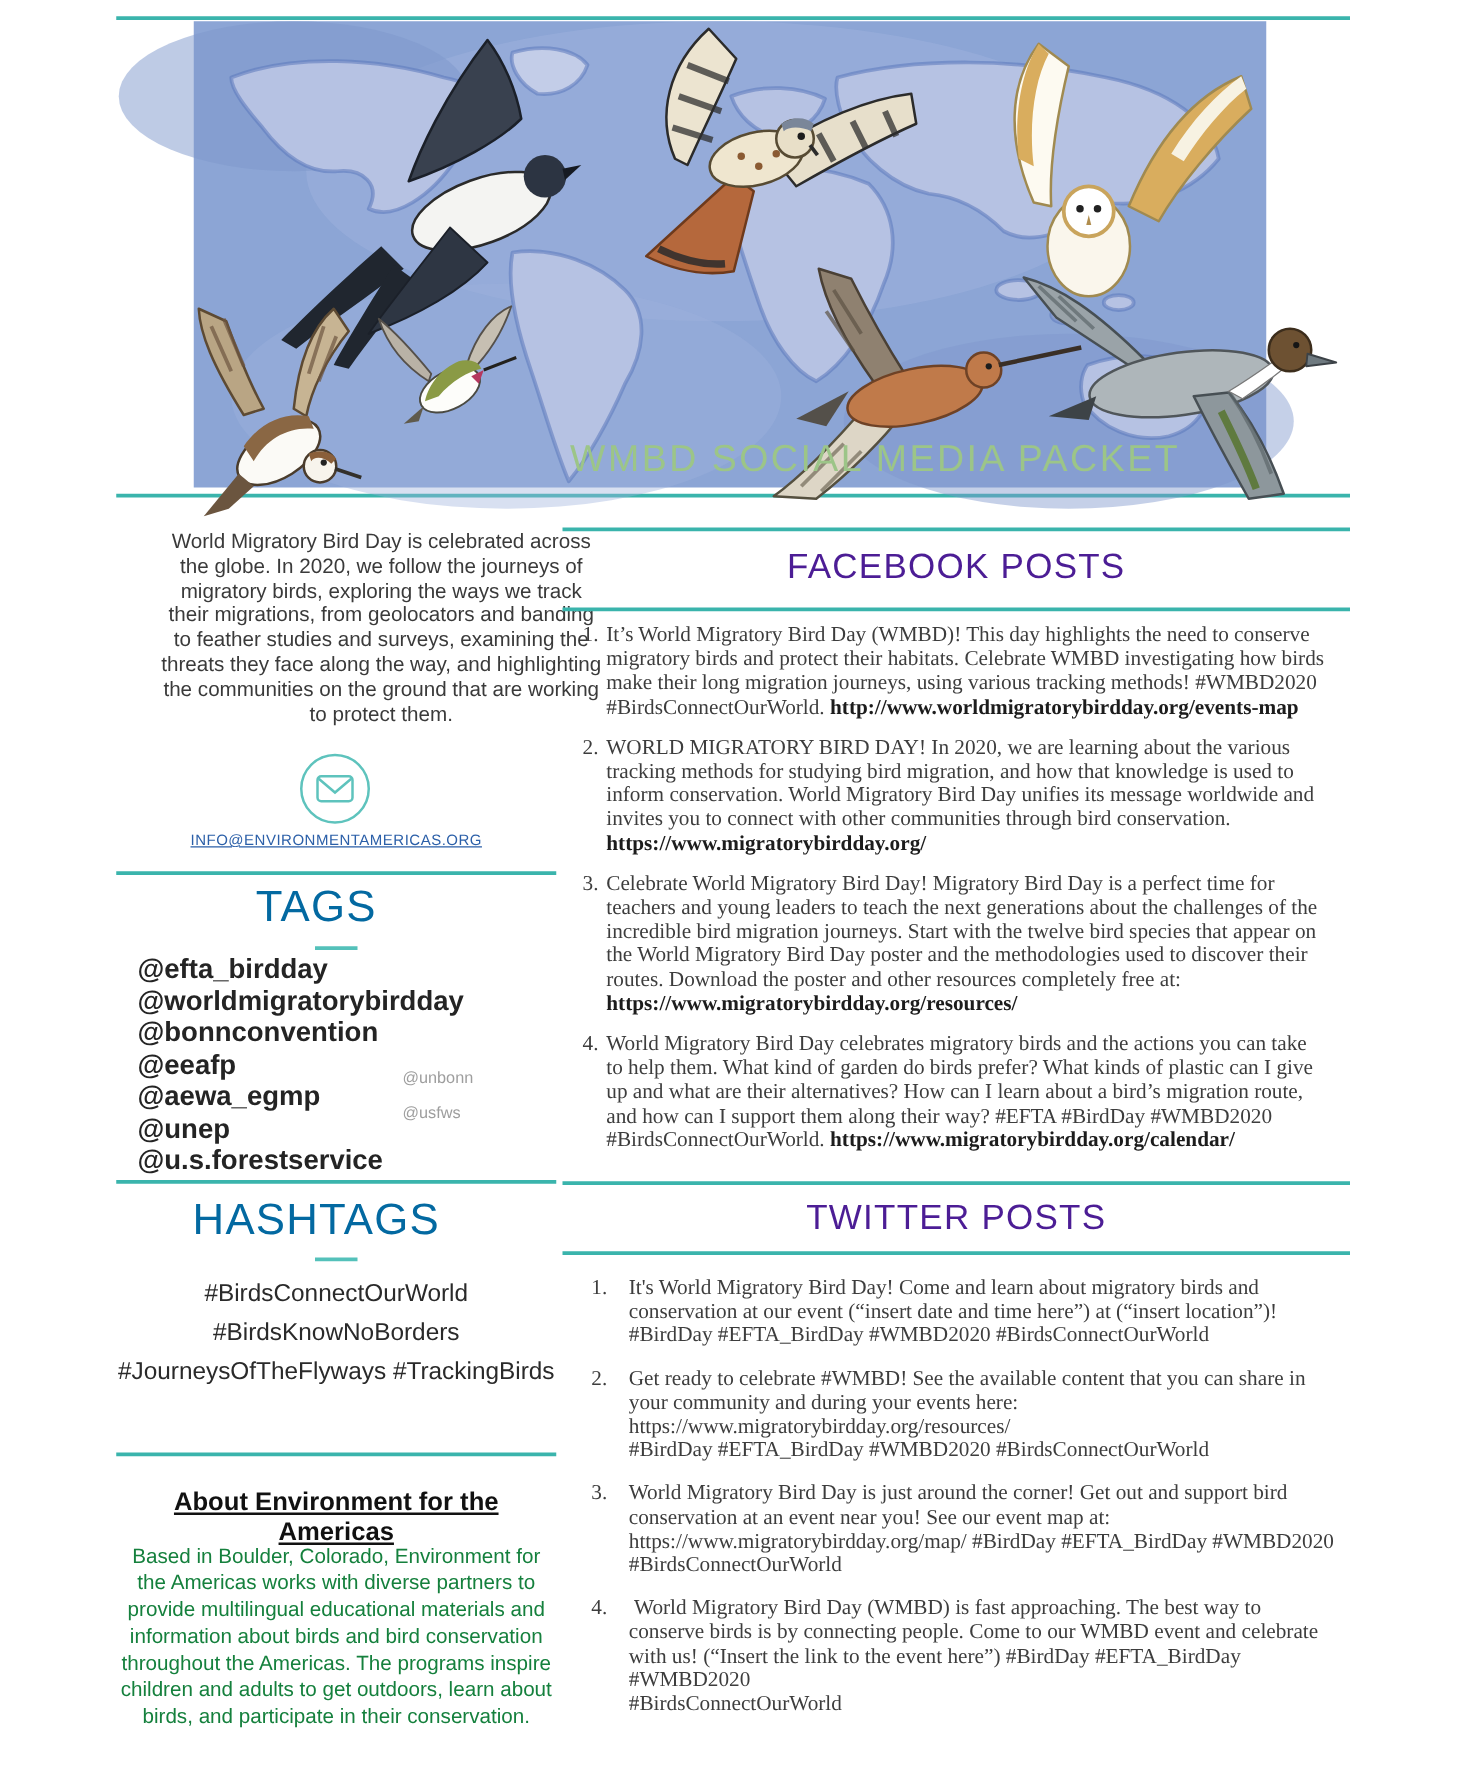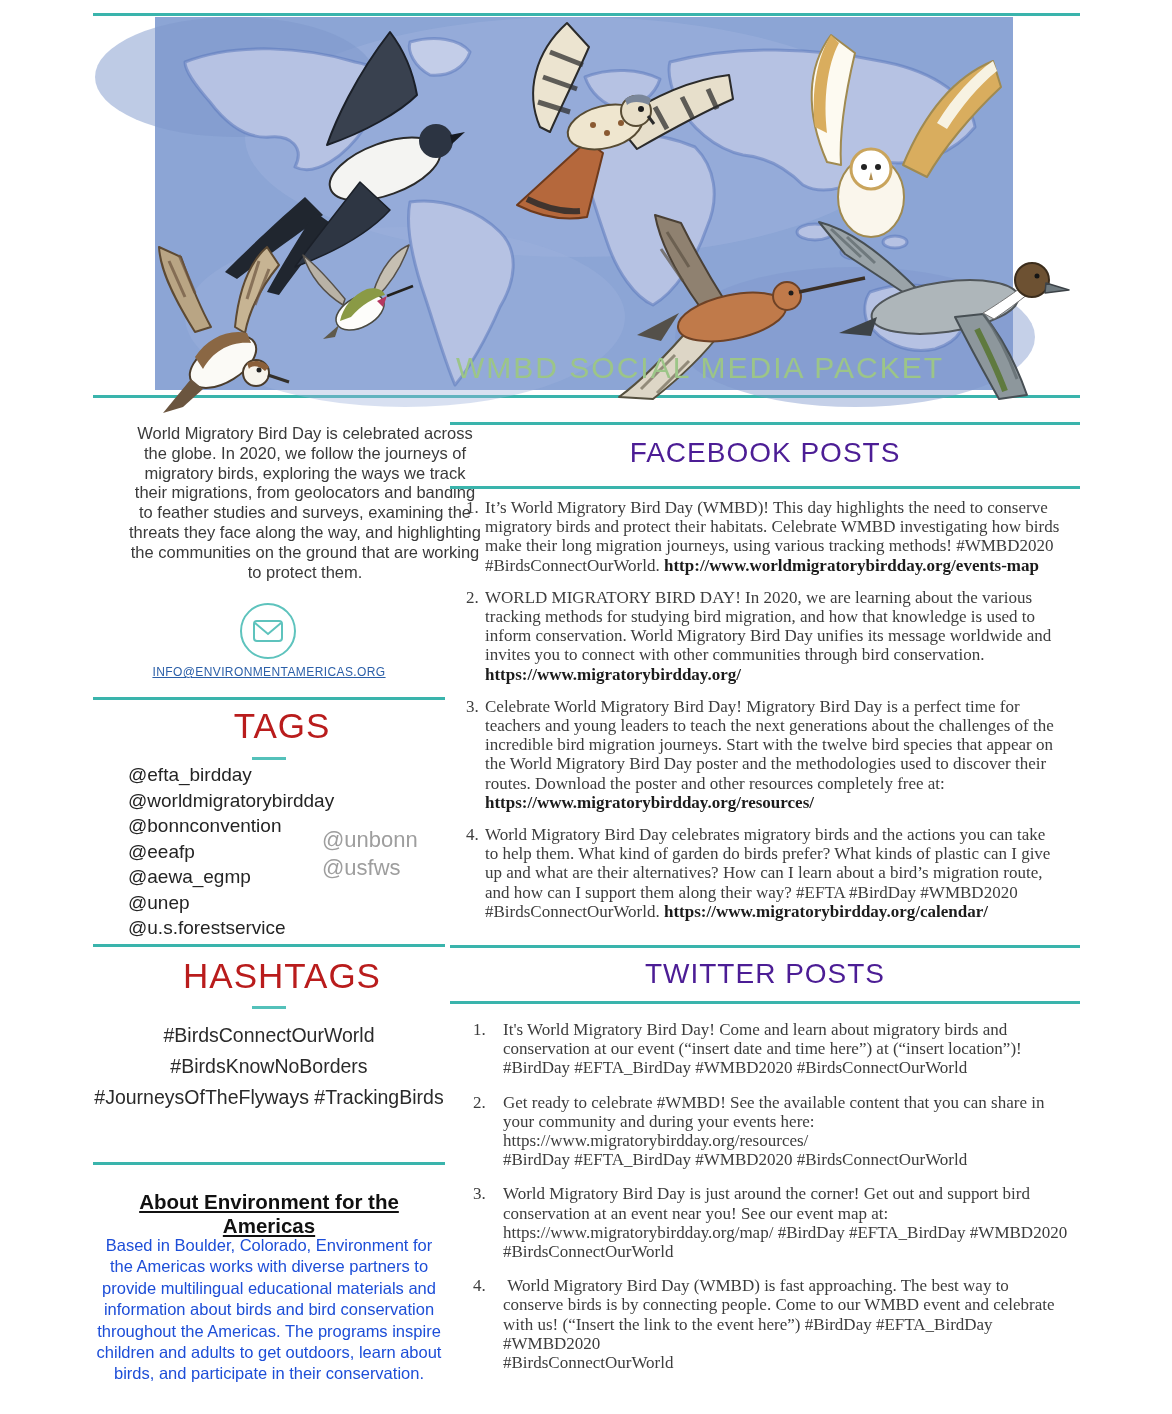--- a/index.html
+++ b/index.html
@@ -15,30 +15,30 @@
   .banner-title { position:absolute; left:456px; top:351px; z-index:3;
                   font-size:30px; letter-spacing:2px; color:#9cc588; white-space:nowrap; }
 
   
   .left-col { position:absolute; left:81px; width:352px; color:#333;margin-left:48px; }
   .intro { top:424px; text-align:center; font-size:16.5px; line-height:19.8px; color:#3a3a3a; }
   .mail-icon { position:absolute; left:239px; top:602px; width:58px; height:58px; }
   .mail-link { position:absolute; left:93px; top:665px; width:352px; text-align:center;
                font-size:12px; letter-spacing:.4px; }
   .mail-link a { color:#2b5fa8; text-decoration:underline; }
-  .col-heading { position:absolute; left:106px; width:352px; text-align:center;
-                 font-size:35px; letter-spacing:1px; color:#b91c1c; }
-  .tag-list { position:absolute; left:128px; top:762px; font-size:19px; line-height:25.5px; color:#242424; }
-  .tag-list-gray { position:absolute; left:322px; top:826px; font-size:22px; line-height:28px; color:#9e9e9e; }
+  .col-heading { position:absolute; left:77px; width:352px; text-align:center;
+                 font-size:35px; letter-spacing:1px; color:#0369a1; }
+  .tag-list { position:absolute; left:110px; top:762px; font-size:22px; line-height:25.5px; color:#242424;font-weight:bold; }
+  .tag-list-gray { position:absolute; left:322px; top:848px; font-size:13px; line-height:28px; color:#9e9e9e; }
   .hashtag-list { position:absolute; left:93px; top:1020px; width:352px; text-align:center;
                   font-size:19.5px; line-height:31px; color:#2a2a2a; }
   .about-heading { position:absolute; left:93px; top:1190px; width:352px; text-align:center;
                    font-size:20.5px; font-weight:bold; text-decoration:underline; color:#111; }
   .about-body { position:absolute; left:93px; top:1235px; width:352px; text-align:center;
-                font-size:16.5px; line-height:21.4px; color:#1d4ed8; }
+                font-size:16.5px; line-height:21.4px; color:#15803d; }
 
   
   .sec-heading { position:absolute; left:450px; width:630px; text-align:center;
                  font-size:28px; letter-spacing:1px; color:#4c1d95; }
   .post-list { position:absolute; list-style:none; margin:0; padding:0;
                font-family:"Liberation Serif", serif; font-size:17px; line-height:19.2px; color:#3d3d3d; }
   .post-list li { position:relative; margin-bottom:13px; }
   .fb-list { left:466px; top:498px; width:596px; }
   .fb-list li { padding-left:19px; }
   .tw-list { left:473px; top:1020px; width:600px; }

